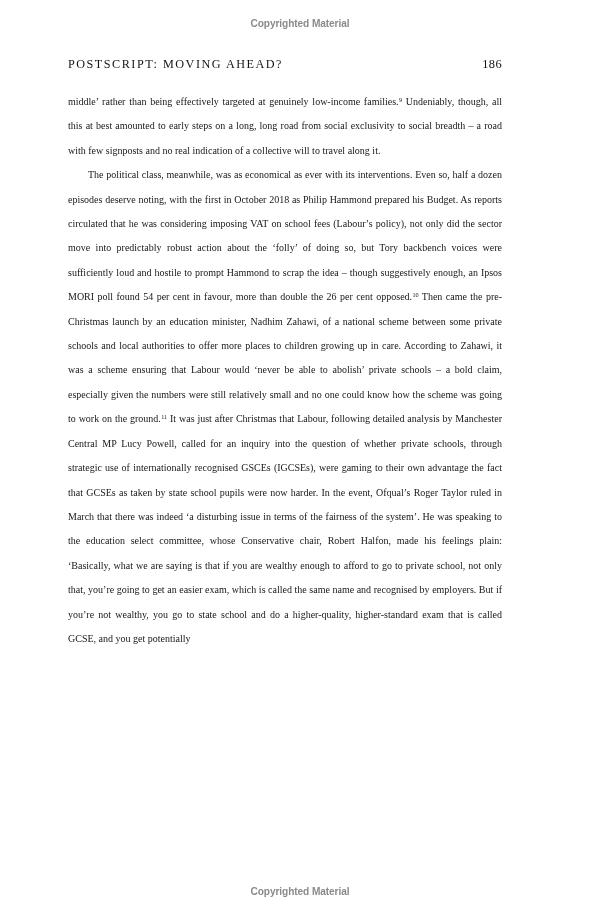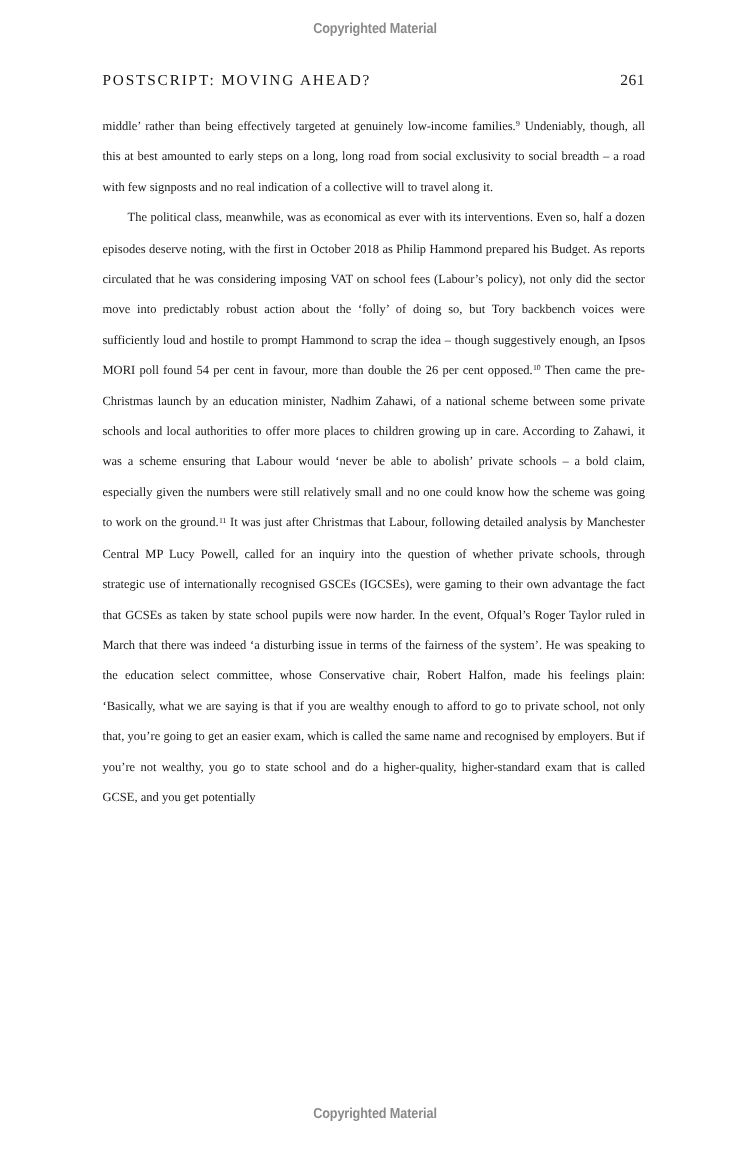--- a/index.html
+++ b/index.html
@@ -31,21 +31,21 @@
     transform: scaleX(0.88);
     transform-origin: center center;
     user-select: none;
   }
   .watermark-top { top: 17px; }
   .watermark-bottom { top: 885px; }
 
   
   .page {
     position: absolute;
-    left: 82px;
+    left: 68px;
     top: 0;
     width: 434px;
     height: 919px;
   }
 
   
   .running-head {
     position: absolute;
     top: 57px;
     left: 0;
@@ -102,21 +102,21 @@
 </style>
 </head>
 <body>
 
 <div class="watermark watermark-top">Copyrighted Material</div>
 
 <div class="page">
 
   <div class="running-head">
     <span class="running-head-title">POSTSCRIPT: MOVING AHEAD?</span>
-    <span class="running-head-folio">261</span>
+    <span class="running-head-folio">186</span>
   </div>
 
   <div class="body-text">
     <p>middle’ rather than being effectively targeted at genuinely low-income families.<sup class="note">9</sup> Undeniably, though, all this at best amounted to early steps on a long, long road from social exclusivity to social breadth – a road with few signposts and no real indication of a collective will to travel along it.</p>
     <p class="indented">The political class, meanwhile, was as economical as ever with its interventions. Even so, half a dozen episodes deserve noting, with the first in October 2018 as Philip Hammond prepared his Budget. As reports circulated that he was considering imposing VAT on school fees (Labour’s policy), not only did the sector move into predictably robust action about the ‘folly’ of doing so, but Tory backbench voices were sufficiently loud and hostile to prompt Hammond to scrap the idea – though suggestively enough, an Ipsos MORI poll found 54 per cent in favour, more than double the 26 per cent opposed.<sup class="note">10</sup> Then came the pre-Christmas launch by an education minister, Nadhim Zahawi, of a national scheme between some private schools and local authorities to offer more places to children growing up in care. According to Zahawi, it was a scheme ensuring that Labour would ‘never be able to abolish’ private schools – a bold claim, especially given the numbers were still relatively small and no one could know how the scheme was going to work on the ground.<sup class="note">11</sup> It was just after Christmas that Labour, following detailed analysis by Manchester Central MP Lucy Powell, called for an inquiry into the question of whether private schools, through strategic use of internationally recognised GSCEs (IGCSEs), were gaming to their own advantage the fact that GCSEs as taken by state school pupils were now harder. In the event, Ofqual’s Roger Taylor ruled in March that there was indeed ‘a disturbing issue in terms of the fairness of the system’. He was speaking to the education select committee, whose Conservative chair, Robert Halfon, made his feelings plain: ‘Basically, what we are saying is that if you are wealthy enough to afford to go to private school, not only that, you’re going to get an easier exam, which is called the same name and recognised by employers. But if you’re not wealthy, you go to state school and do a higher-quality, higher-standard exam that is called GCSE, and you get potentially</p>
   </div>
 
 </div>
 
 <div class="watermark watermark-bottom">Copyrighted Material</div>

